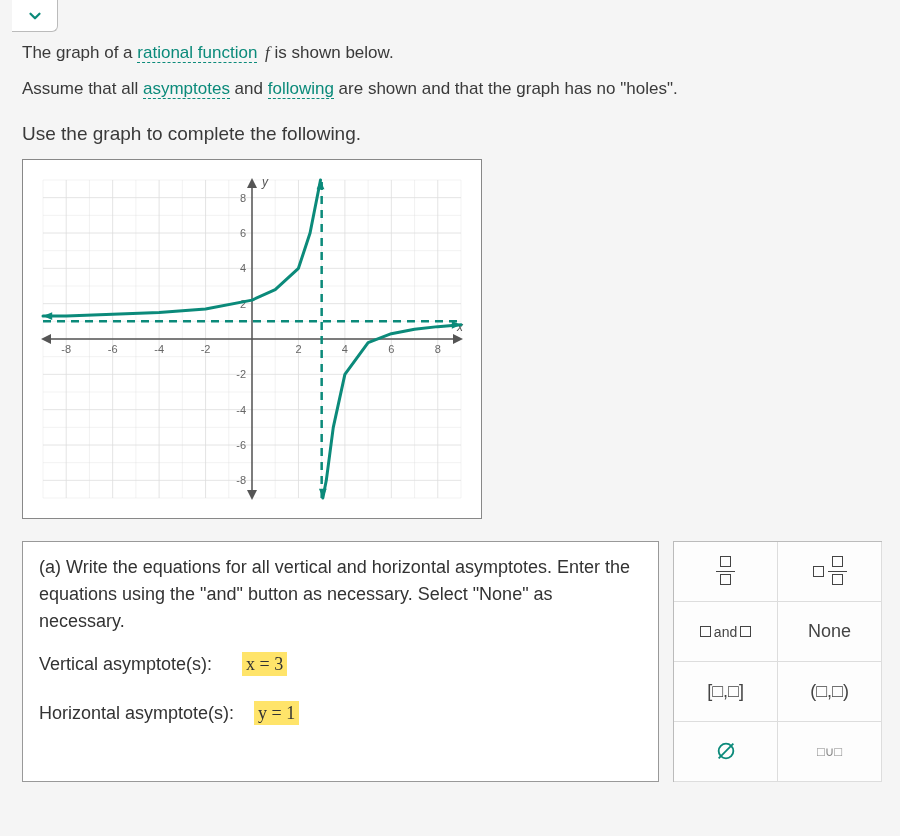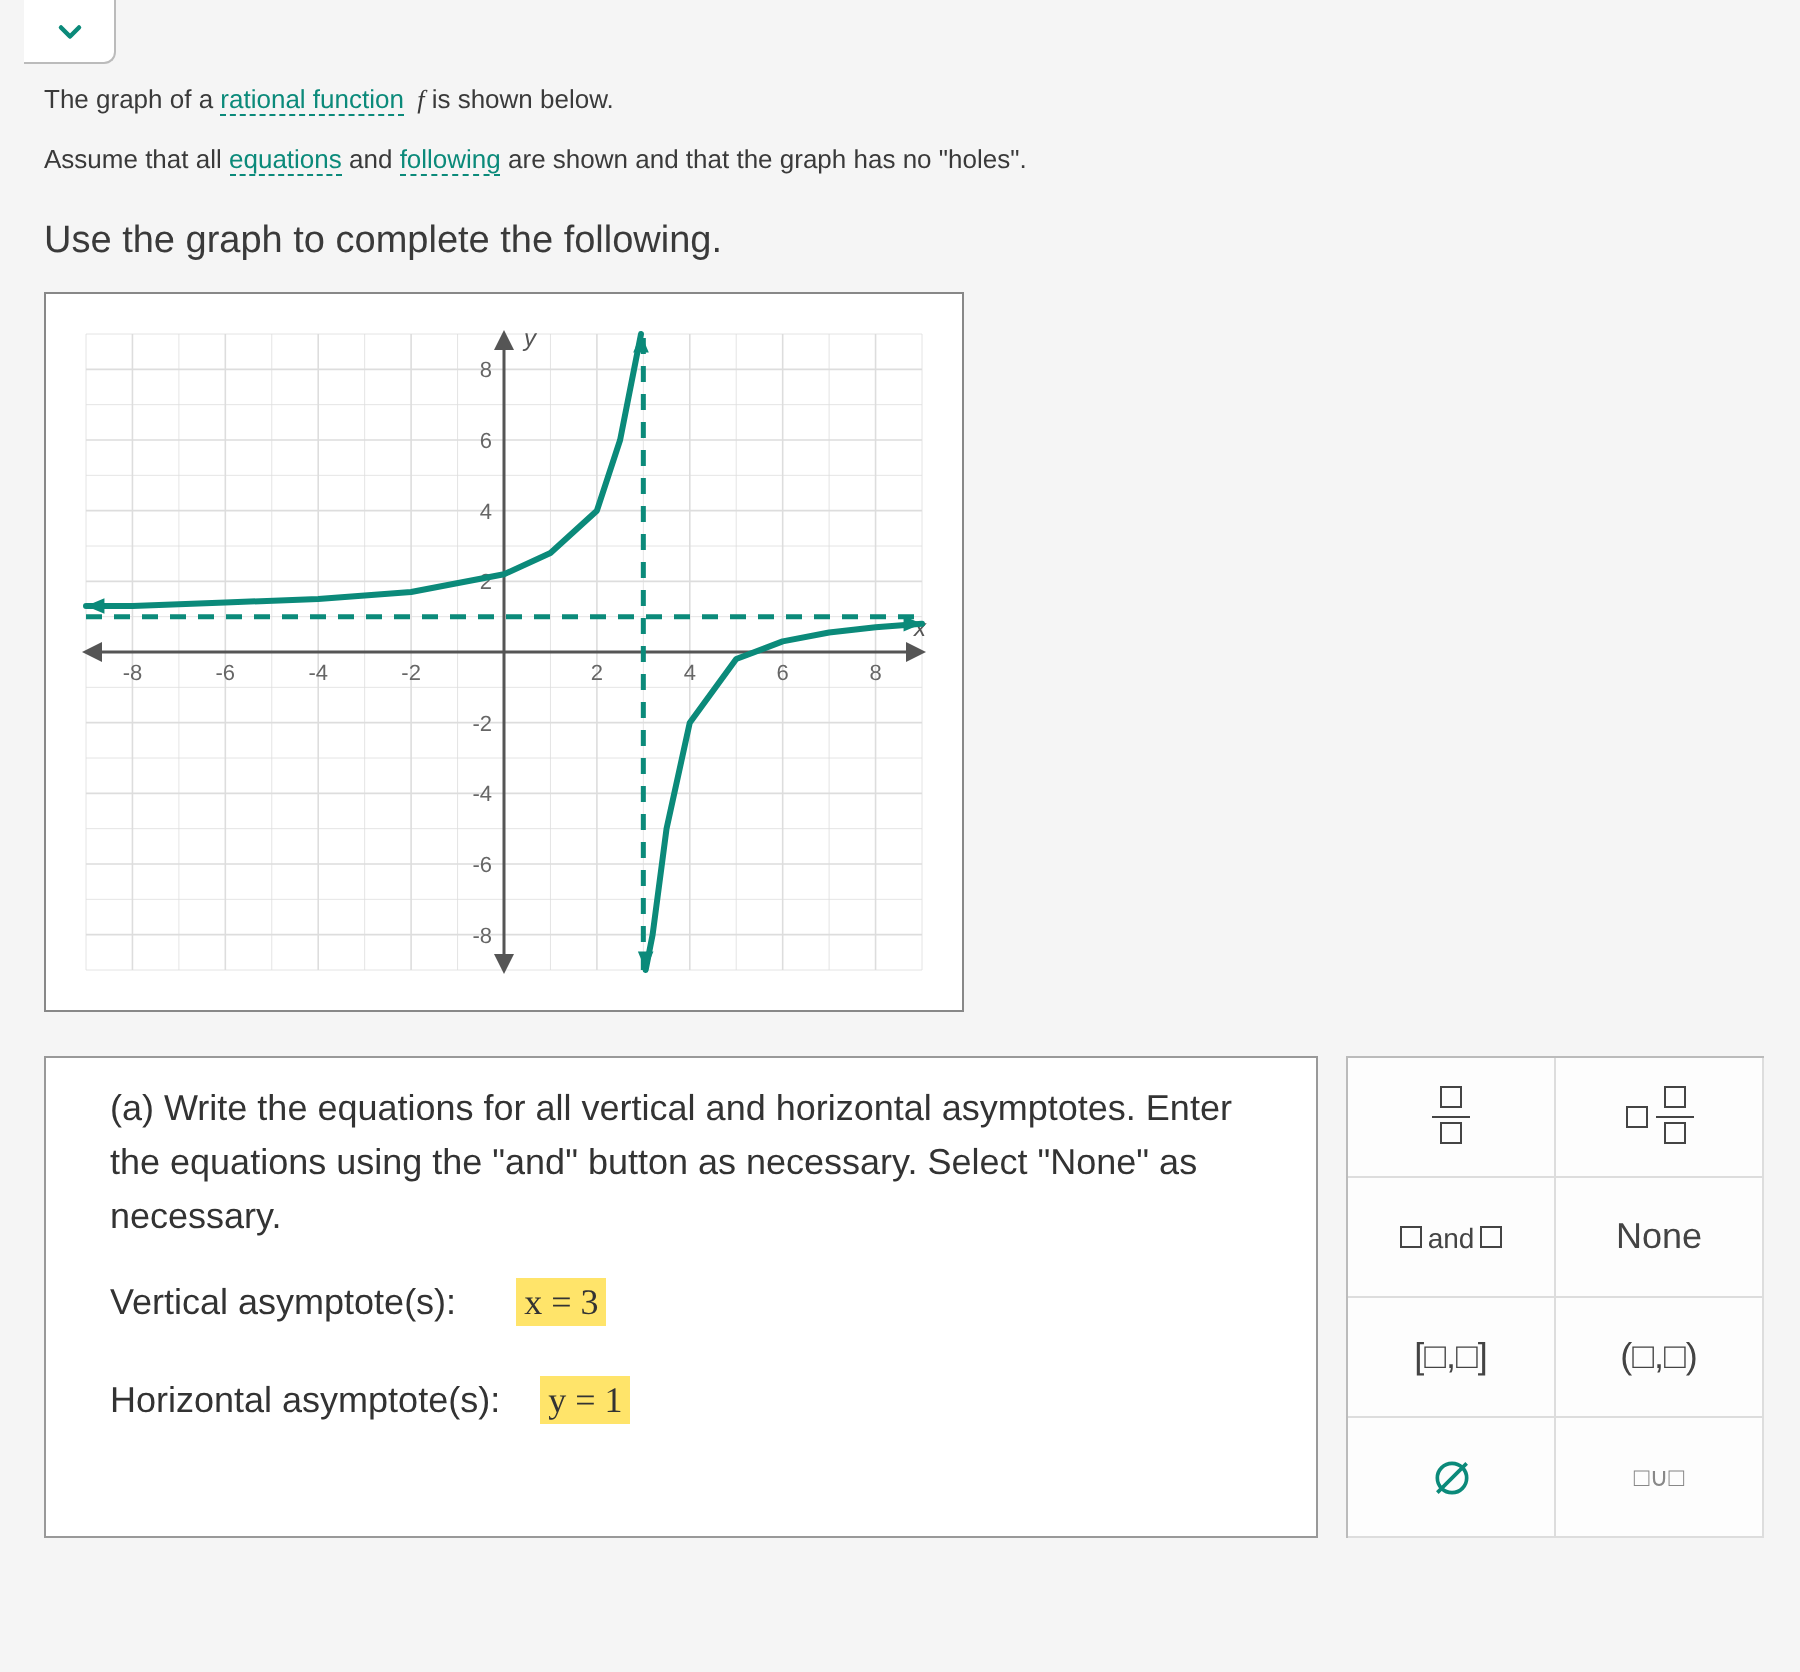--- a/index.html
+++ b/index.html
@@ -21,21 +21,21 @@
     border-radius: 0 0 6px 0;
     display: flex;
     align-items: center;
     justify-content: center;
     margin-left: 12px;
   }
   .content {
     padding: 8px 18px 0 22px;
   }
   .prompt-text {
-    font-size: 13px;
+    font-size: 17px;
     line-height: 1.55;
     color: #3a3a3a;
     margin-bottom: 10px;
   }
   .term {
     color: #0b8a7a;
     border-bottom: 1px dashed #0b8a7a;
     cursor: help;
   }
   .fvar { font-style: italic; font-family: Georgia, serif; }
@@ -55,21 +55,21 @@
   }
   .answer-row {
     display: flex;
     gap: 14px;
     align-items: stretch;
   }
   .part-a {
     border: 1px solid #999;
     background: #fff;
     width: 640px;
-    padding: 12px 16px 8px 32px;
+    padding: 12px 16px 8px 16px;
     font-size: 18px;
     line-height: 1.5;
     color: #333;
   }
   .part-a .qlabel { margin-bottom: 16px; }
   .asym-line { margin-top: 10px; margin-bottom: 22px; }
   .hl { background: #ffe46a; padding: 2px 4px; font-family: Georgia, serif; }
   .toolbox {
     border: 1px solid #bbb;
     border-bottom: none;
@@ -113,21 +113,21 @@
       <polyline points="6 9 12 15 18 9"></polyline>
     </svg>
 </div>
 
 <div class="content">
   <p class="prompt-text">
     <span>The graph of a </span><span class="term">rational function</span>
     <span class="fvar" style="margin-left:3px">f</span><span> is shown below.</span>
   </p>
   <p class="prompt-text">
-    <span>Assume that all </span><span class="term">equations</span><span> and </span><span class="term">following</span><span> are shown and that the graph has no "holes".</span>
+    <span>Assume that all </span><span class="term">asymptotes</span><span> and </span><span class="term">following</span><span> are shown and that the graph has no "holes".</span>
   </p>
 
   <p class="instruction">Use the graph to complete the following.</p>
 
   <div class="graph-box">
     <svg id="chart-svg" width="458" height="358" viewBox="0 0 458 358">
         <line x1="20" y1="338" x2="20" y2="20" stroke="#ddd" stroke-width="0.4"></line>
         <line x1="43.22222222222222" y1="338" x2="43.22222222222222" y2="20" stroke="#ddd" stroke-width="0.8"></line>
         <line x1="66.44444444444444" y1="338" x2="66.44444444444444" y2="20" stroke="#ddd" stroke-width="0.4"></line>
         <line x1="89.66666666666666" y1="338" x2="89.66666666666666" y2="20" stroke="#ddd" stroke-width="0.8"></line>

